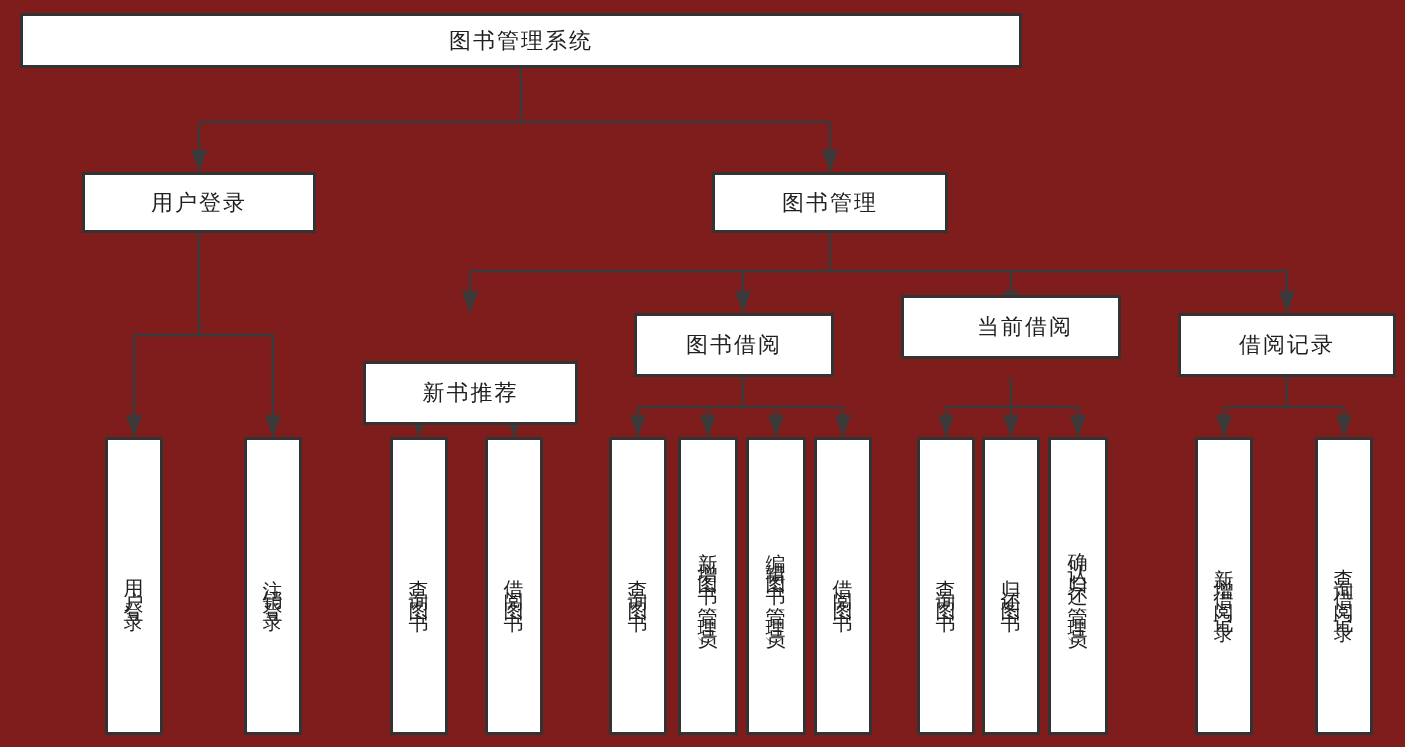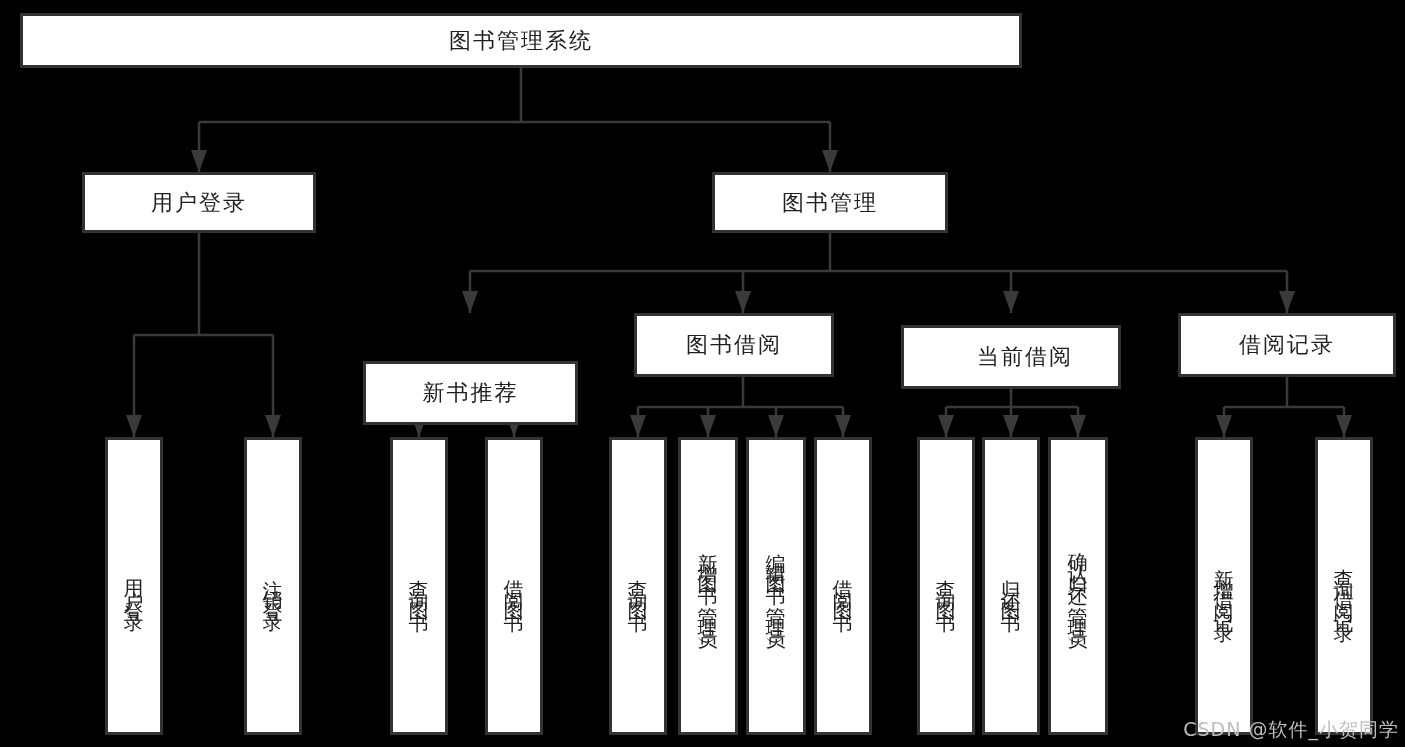--- a/index.html
+++ b/index.html
@@ -4,21 +4,21 @@
 <style>
   html, body {
     margin: 0;
     padding: 0;
     background: #ffffff;
   }
   #stage {
     position: relative;
     width: 1405px;
     height: 747px;
-    background: #000000;
+    background: #7f1d1d;
     font-family: "DejaVu Sans", "Liberation Sans", sans-serif;
     overflow: hidden;
   }
   #connectors {
     position: absolute;
     left: 0;
     top: 0;
     pointer-events: none;
   }
   .hbox {
@@ -110,21 +110,21 @@
     <path d="M1344 407 V437" fill="none" stroke="#3a3a3a" stroke-width="2.5" marker-end="url(#ah)"></path>
   </svg>
 
   <div class="hbox" style="left:20px; top:13px; width:1002px; height:55px;">图书管理系统</div>
 
   <div class="hbox" style="left:82px; top:172px; width:234px; height:61px;">用户登录</div>
   <div class="hbox" style="left:712px; top:172px; width:236px; height:61px;">图书管理</div>
 
   <div class="hbox" style="left:363px; top:313px; width:215px; height:64px;margin-top:48px;">新书推荐</div>
   <div class="hbox" style="left:634px; top:313px; width:200px; height:64px;">图书借阅</div>
-  <div class="hbox" style="left:901px; top:325px; width:220px; height:64px;padding-left:28px;">当前借阅</div>
+  <div class="hbox" style="left:901px; top:295px; width:220px; height:64px;padding-left:28px;">当前借阅</div>
   <div class="hbox" style="left:1178px; top:313px; width:218px; height:64px;">借阅记录</div>
 
   <div class="vbox" style="left:105px; top:437px; width:58px; height:298px;">
     <span class="vtext">用户登录</span>
   </div>
   <div class="vbox" style="left:244px; top:437px; width:58px; height:298px;">
     <span class="vtext">注销登录</span>
   </div>
 
   <div class="vbox" style="left:390px; top:437px; width:58px; height:298px;">
@@ -157,15 +157,14 @@
     <span class="vtext">确认归还（管理员）</span>
   </div>
 
   <div class="vbox" style="left:1195px; top:437px; width:58px; height:298px;">
     <span class="vtext">新增借阅记录</span>
   </div>
   <div class="vbox" style="left:1315px; top:437px; width:58px; height:298px;">
     <span class="vtext">查询借阅记录</span>
   </div>
 
-  <div class="watermark">CSDN @软件_小贺同学</div>
 
 </div>
 
 </body></html>

